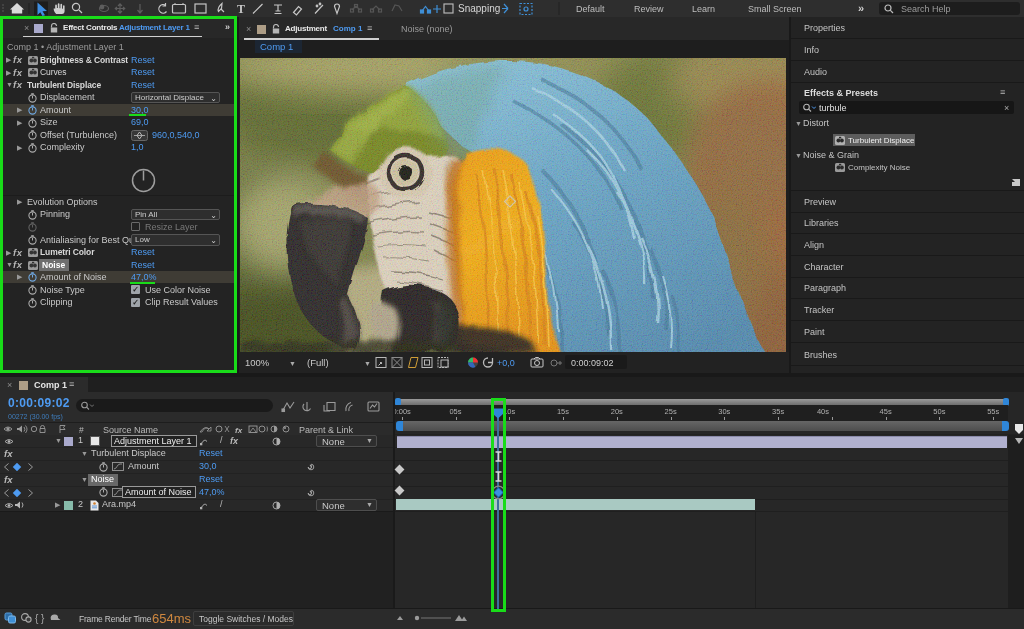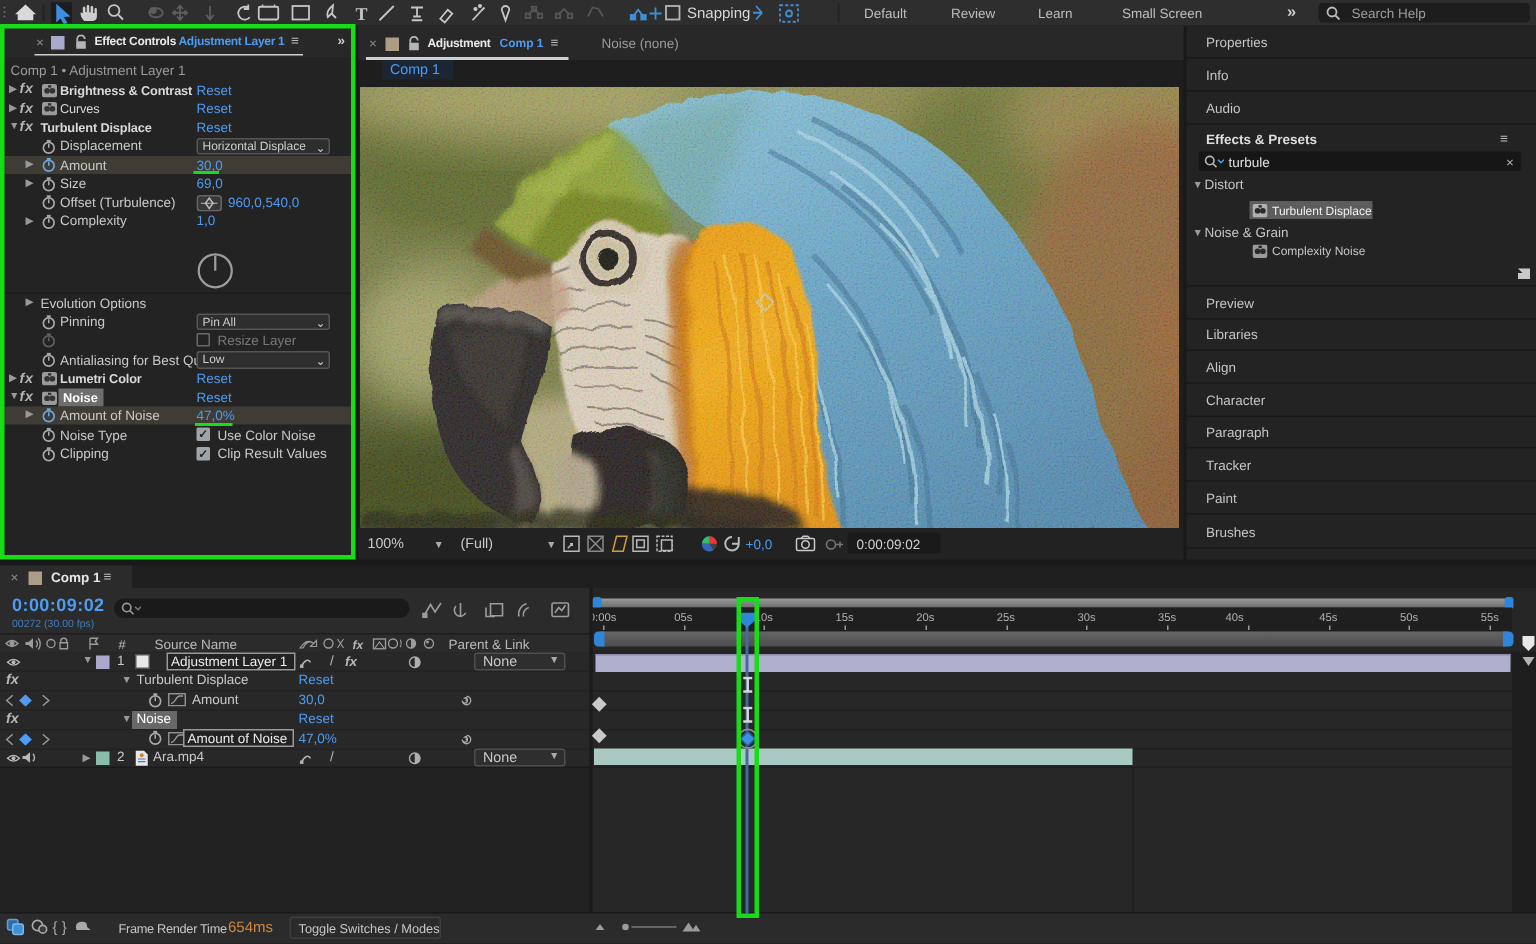--- a/index.html
+++ b/index.html
@@ -803,21 +803,21 @@
   <div class="a" style="left:0;top:231px;width:1024px;height:21px;background:#2b2b2b;border-top:1px solid #191919"></div>
   <svg class="a" style="left:4px;top:234px" width="60" height="14" viewBox="0 0 60 14" fill="none">
     <rect x="1" y="2" width="7" height="7" rx="1.5" fill="#2c6da8" stroke="#5ba0dc" stroke-width="1"></rect>
     <rect x="4.5" y="5" width="7" height="7" rx="1.5" fill="#3f8fd6" stroke="#7fb8e8" stroke-width="1"></rect>
     <circle cx="21" cy="6" r="3.4" stroke="#a9a9a9" stroke-width="1.1"></circle>
       <circle cx="24.5" cy="8.5" r="2.6" fill="#3a3a3a" stroke="#a9a9a9" stroke-width="1.1"></circle>
     <text x="31" y="10.5" font-size="10" fill="#a9a9a9" font-family="Liberation Sans">{ }</text>
     <path d="M47 9 q-1.5 -5 3 -5.5 q4.5 -0.5 4 3.5 l2.5 2 h-11 Z" fill="#a9a9a9"></path>
   </svg>
   <div class="t" style="left:79px;top:235.5px;font-size:8.5px;letter-spacing:-0.2px;color:#c6c6c6">Frame Render Time</div>
-  <div class="t" style="left:152px;top:235.5px;font-size:10px;color:#d0883f">654ms</div>
+  <div class="t" style="left:152px;top:235.5px;font-size:13px;color:#d0883f">654ms</div>
   <div class="a" style="left:193px;top:233.5px;width:101px;height:15px;border:1px solid #3e3e3e;border-radius:2px"></div>
   <div class="t" style="left:199px;top:235.5px;font-size:8.5px;color:#c6c6c6">Toggle Switches / Modes</div>
   <svg class="a" style="left:395px;top:235px" width="80" height="12" viewBox="0 0 80 12" fill="#9b9b9b">
     <path d="M2 8 l3 -4 l3 4 Z"></path>
     <circle cx="22" cy="6" r="2.2"></circle>
       <rect x="26" y="5.5" width="30" height="1" fill="#777"></rect>
     <path d="M60 9 l4 -6 l4 6 Z M66 9 l3 -4.5 l3 4.5 Z"></path>
   </svg>
 
   <div class="a" style="left:393px;top:15px;width:2px;height:216px;background:#1a1a1a"></div>

